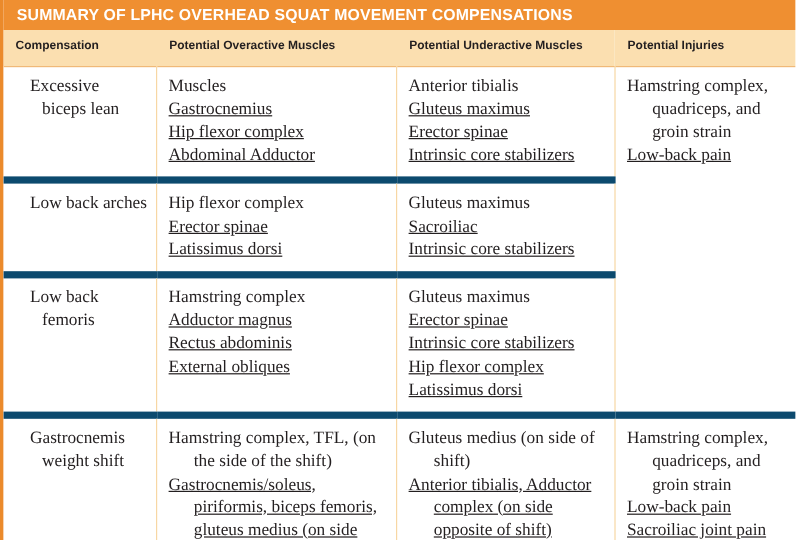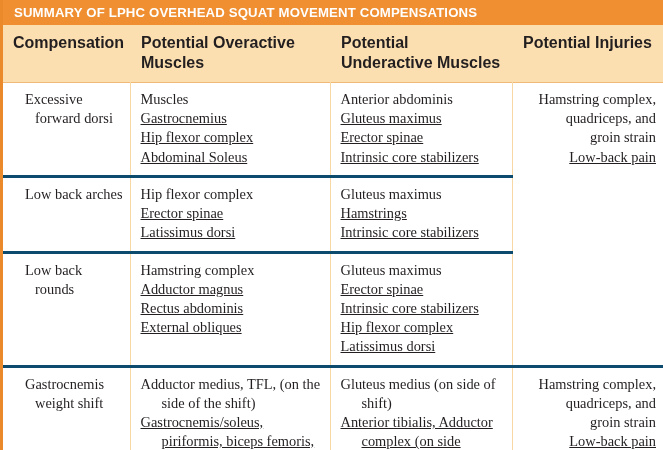--- a/index.html
+++ b/index.html
@@ -56,46 +56,45 @@
   col.c2 { width: 200px; }
   col.c3 { width: 182px; }
   col.c4 { width: 151px; }
 
   thead tr.head-row {
     background: #fbdfb0;
   }
   thead th {
     font-family: "Liberation Sans", "DejaVu Sans", sans-serif;
     font-weight: bold;
-    font-size: 16px;
+    font-size: 10px;
     color: #231f20;
     text-align: left;
     vertical-align: top;
     padding: 8px 8px 9px 10px;
     line-height: 1.25;
     border: 0;
   }
   thead th.col-head-2,
   thead th.col-head-3,
   thead th.col-head-4 {
     padding-left: 11px;
   }
 
   tbody td {
     vertical-align: top;
     font-size: 14.4px;
     line-height: 1.335;
     padding: 7px 7px 8px 10px;
-    border-top: 3px solid #0c4a6e;
+    border-top: 6px solid #0c4a6e;
     border-right: 1px solid #f7d7a4;
     background: #ffffff;
   }
   tbody td.col-last {
     border-right: 0;
-    text-align: right;
   }
   tbody tr:first-child td {
     border-top: 1px solid #f0b978;
   }
 
   
   .hang {
     padding-left: 21px;
     text-indent: -21px;
     margin: 0;
@@ -128,30 +127,30 @@
         <th class="col-head-1">Compensation</th>
         <th class="col-head-2">Potential Overactive Muscles</th>
         <th class="col-head-3">Potential Underactive Muscles</th>
         <th class="col-head-4">Potential Injuries</th>
       </tr>
     </thead>
     <tbody>
 
       <tr>
         <td class="compensation-cell">
-          <p class="hang">Excessive forward dorsi</p>
+          <p class="hang">Excessive biceps lean</p>
         </td>
         <td>
           <p class="hang">Muscles</p>
           <p class="hang">Gastrocnemius</p>
           <p class="hang">Hip flexor complex</p>
-          <p class="hang">Abdominal Soleus</p>
-        </td>
-        <td>
-          <p class="hang">Anterior abdominis</p>
+          <p class="hang">Abdominal Adductor</p>
+        </td>
+        <td>
+          <p class="hang">Anterior tibialis</p>
           <p class="hang">Gluteus maximus</p>
           <p class="hang">Erector spinae</p>
           <p class="hang">Intrinsic core stabilizers</p>
         </td>
         <td class="col-last" rowspan="3">
           <p class="hang">Hamstring complex, quadriceps, and groin strain</p>
           <p class="hang">Low-back pain</p>
         </td>
       </tr>
 
@@ -159,28 +158,28 @@
         <td class="compensation-cell">
           <p class="hang">Low back arches</p>
         </td>
         <td>
           <p class="hang">Hip flexor complex</p>
           <p class="hang">Erector spinae</p>
           <p class="hang">Latissimus dorsi</p>
         </td>
         <td>
           <p class="hang">Gluteus maximus</p>
-          <p class="hang">Hamstrings</p>
+          <p class="hang">Sacroiliac</p>
           <p class="hang">Intrinsic core stabilizers</p>
         </td>
       </tr>
 
       <tr>
         <td class="compensation-cell">
-          <p class="hang">Low back rounds</p>
+          <p class="hang">Low back femoris</p>
         </td>
         <td>
           <p class="hang">Hamstring complex</p>
           <p class="hang">Adductor magnus</p>
           <p class="hang">Rectus abdominis</p>
           <p class="hang">External obliques</p>
         </td>
         <td>
           <p class="hang">Gluteus maximus</p>
           <p class="hang">Erector spinae</p>
@@ -188,21 +187,21 @@
           <p class="hang">Hip flexor complex</p>
           <p class="hang">Latissimus dorsi</p>
         </td>
       </tr>
 
       <tr>
         <td class="compensation-cell">
           <p class="hang">Gastrocnemis weight shift</p>
         </td>
         <td>
-          <p class="hang">Adductor medius, TFL, (on the side of the shift)</p>
+          <p class="hang">Hamstring complex, TFL, (on the side of the shift)</p>
           <p class="hang">Gastrocnemis/soleus, piriformis, biceps femoris, gluteus medius (on side opposite of shift)</p>
         </td>
         <td>
           <p class="hang">Gluteus medius (on side of shift)</p>
           <p class="hang">Anterior tibialis, Adductor complex (on side opposite of shift)</p>
         </td>
         <td class="col-last">
           <p class="hang">Hamstring complex, quadriceps, and groin strain</p>
           <p class="hang">Low-back pain</p>
           <p class="hang">Sacroiliac joint pain</p>

